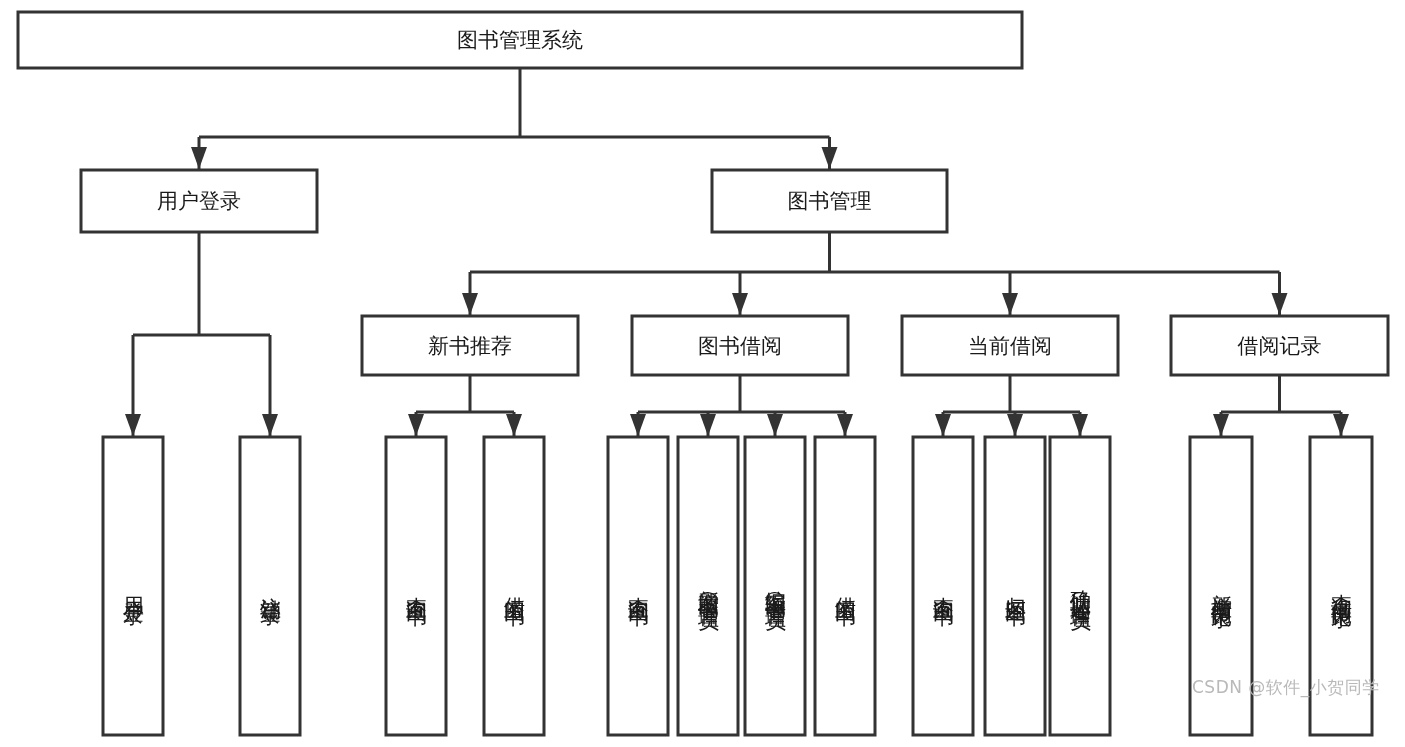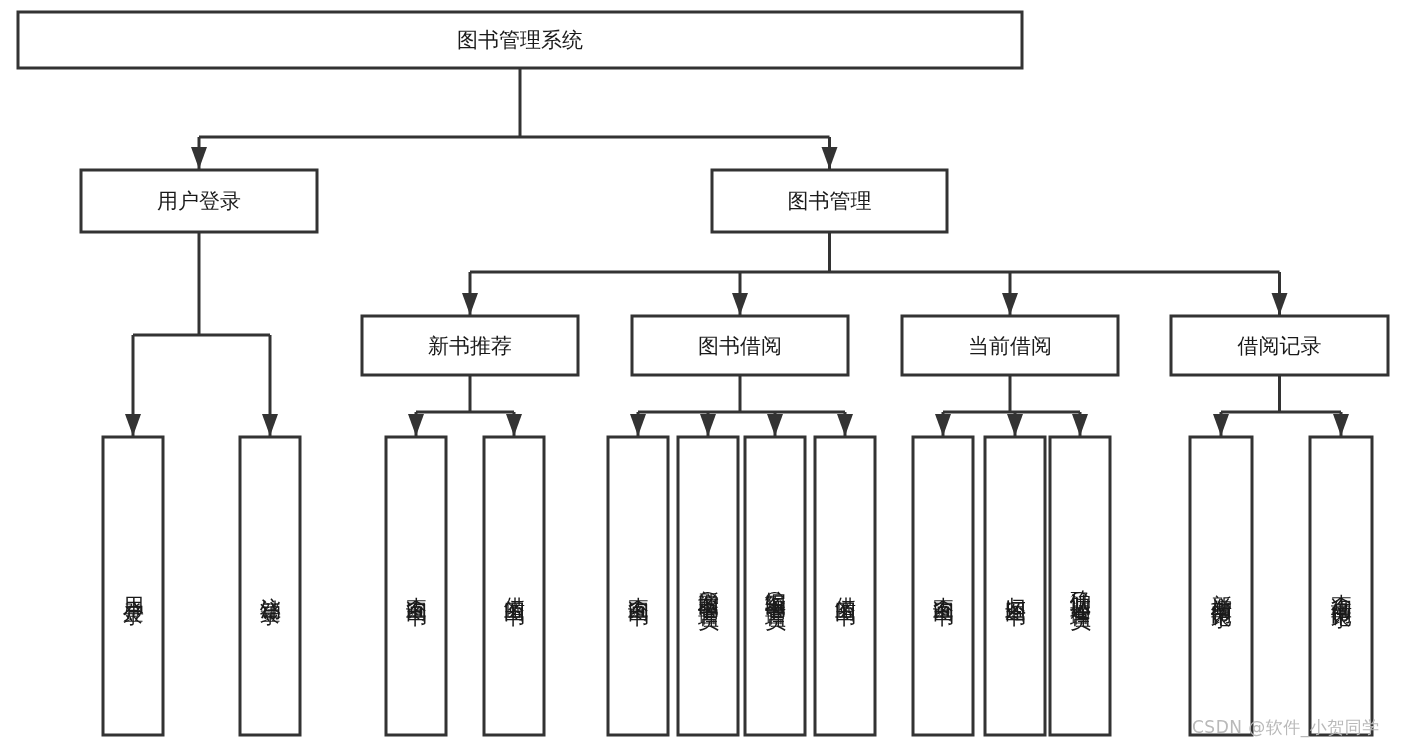--- a/index.html
+++ b/index.html
@@ -178,15 +178,15 @@
       <div class="leaf-label-wrap" style="left: 678px; top: 437px; width: 60px; height: 298px;">新增图书（管理员）</div>
       <div class="leaf-label-wrap" style="left: 745px; top: 437px; width: 60px; height: 298px;">编辑图书（管理员）</div>
       <div class="leaf-label-wrap" style="left: 815px; top: 437px; width: 60px; height: 298px;">借阅图书</div>
       <div class="leaf-label-wrap" style="left: 913px; top: 437px; width: 60px; height: 298px;">查询图书</div>
       <div class="leaf-label-wrap" style="left: 985px; top: 437px; width: 60px; height: 298px;">归还图书</div>
       <div class="leaf-label-wrap" style="left: 1050px; top: 437px; width: 60px; height: 298px;">确认归还（管理员）</div>
       <div class="leaf-label-wrap" style="left: 1190px; top: 437px; width: 62px; height: 298px;">新增借阅记录</div>
       <div class="leaf-label-wrap" style="left: 1310px; top: 437px; width: 62px; height: 298px;">查询借阅记录</div>
     </div>
 
-  <div class="watermark" style="left: 1192px; top: 716px;">CSDN @软件_小贺同学</div>
+  <div class="watermark" style="left: 1192px; top: 676px;">CSDN @软件_小贺同学</div>
 
 </div>
 
 </body></html>

